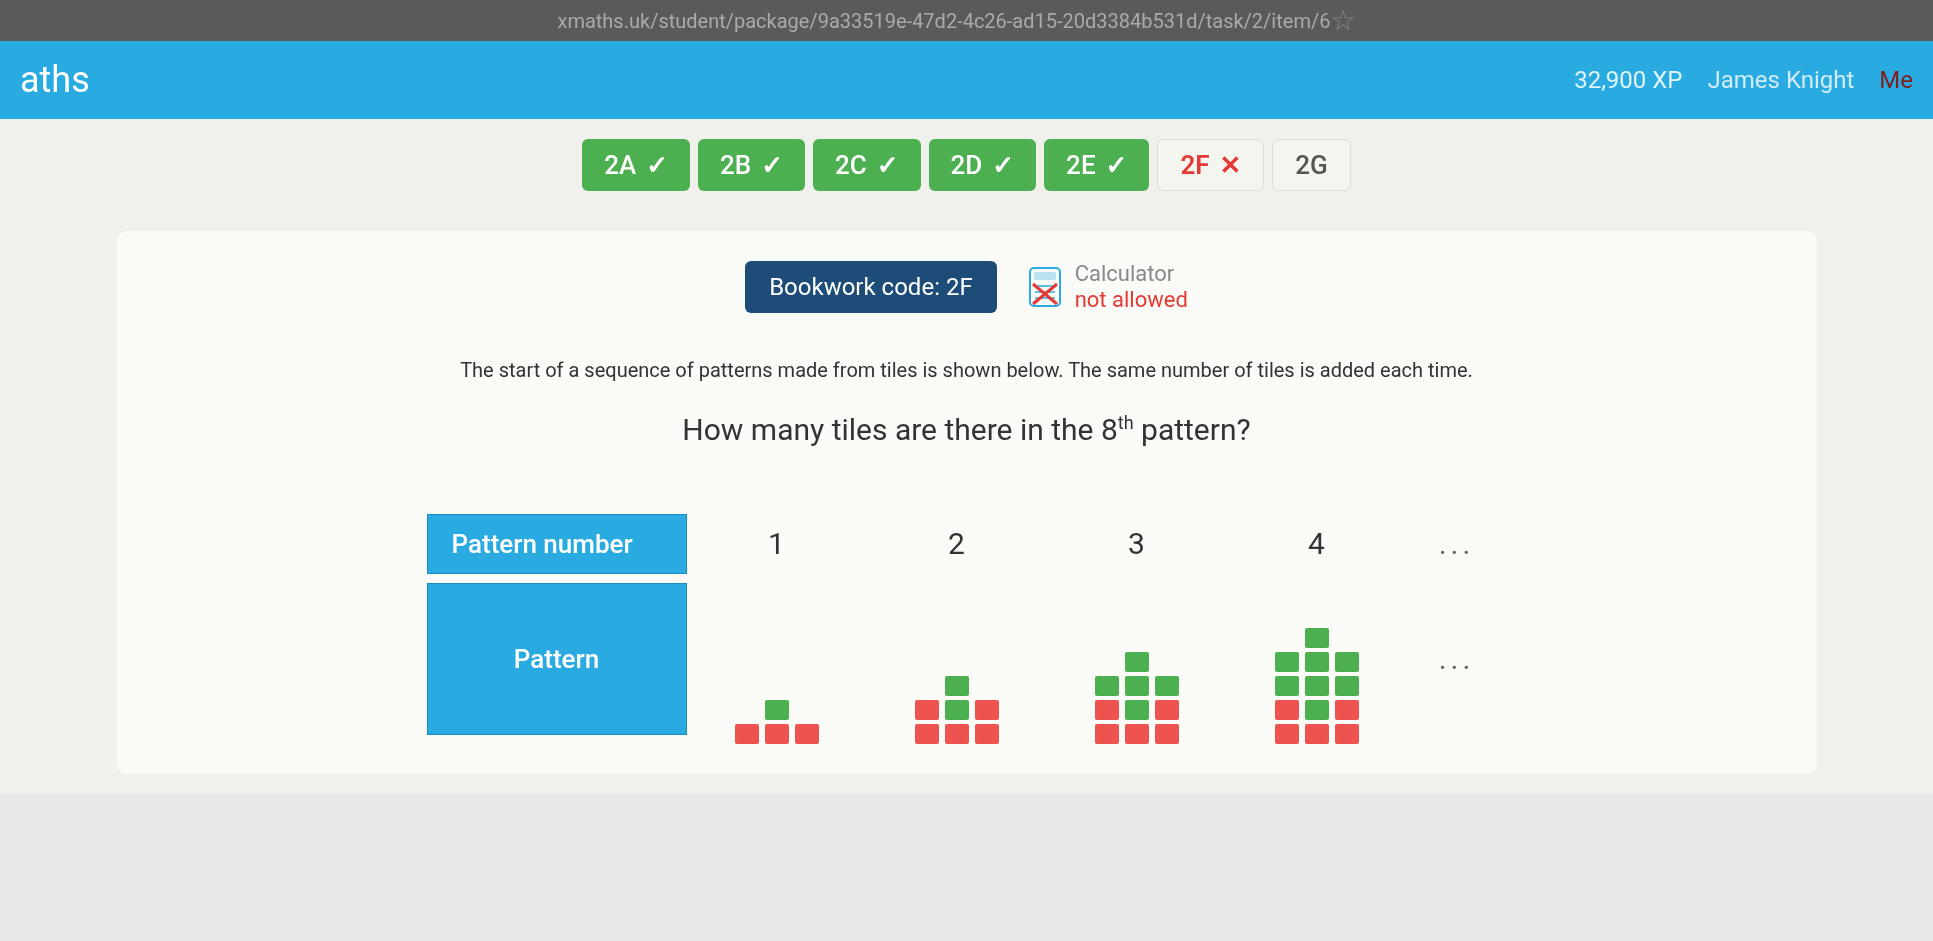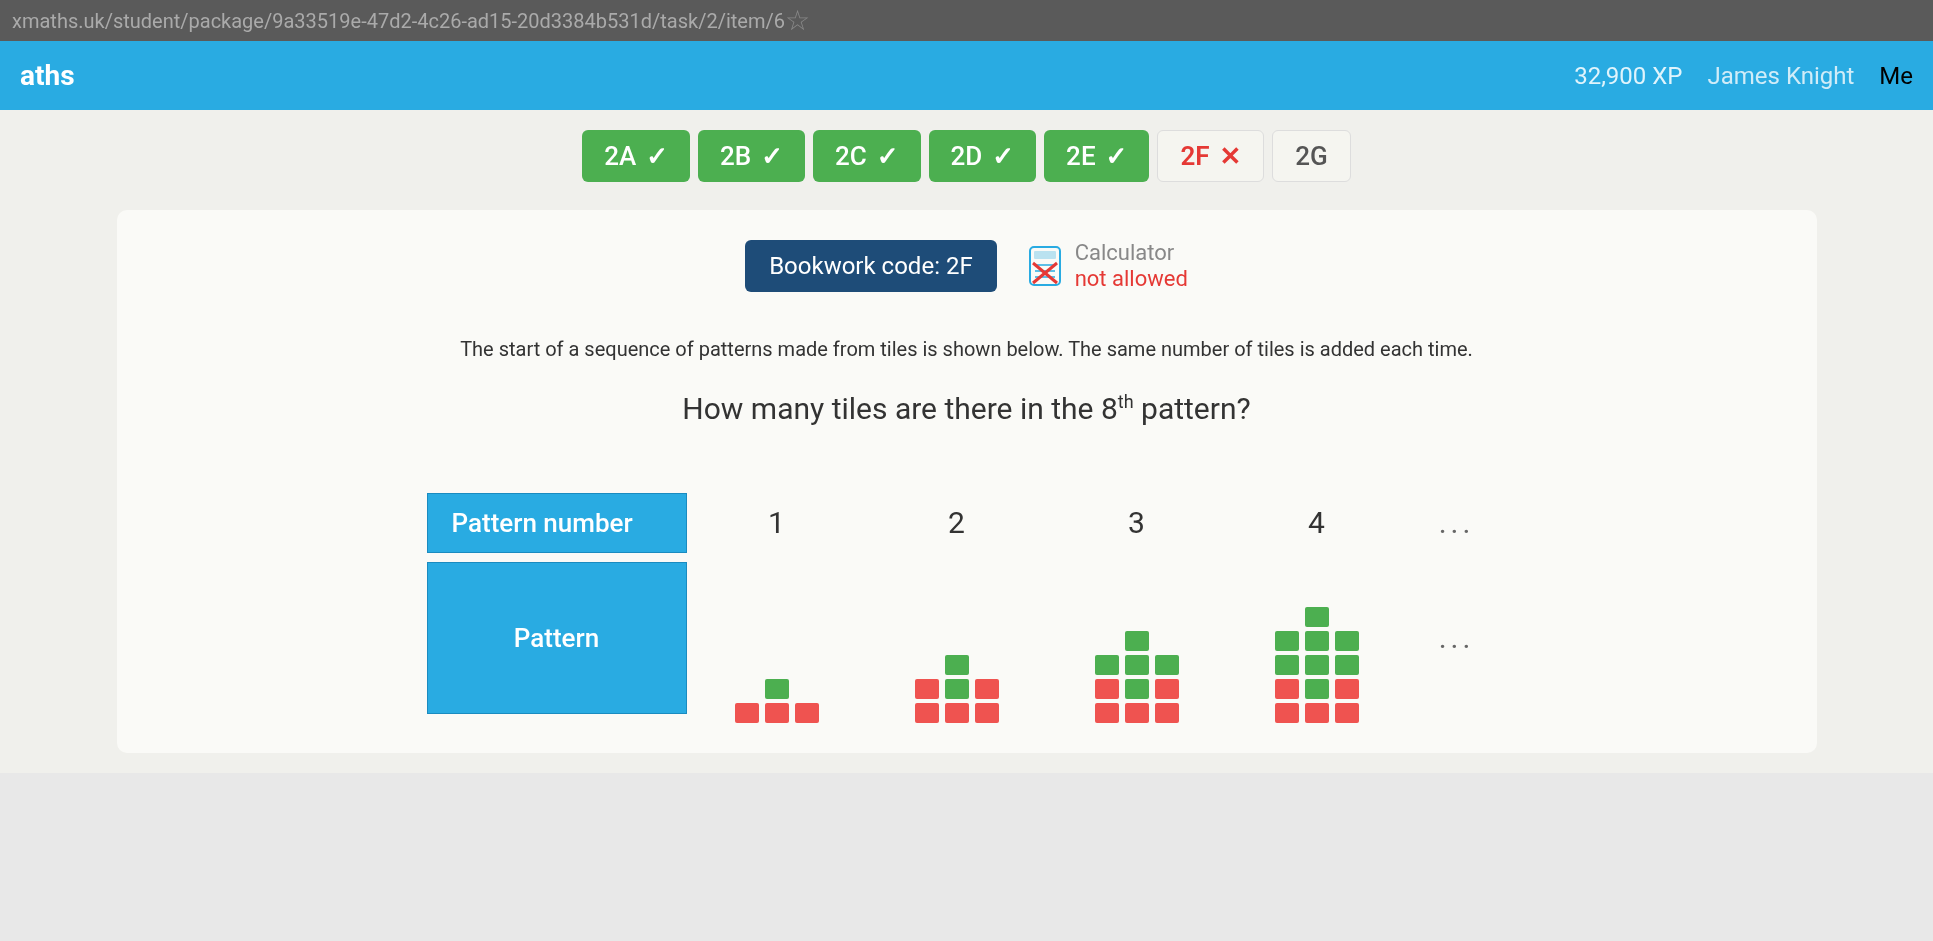--- a/index.html
+++ b/index.html
@@ -10,47 +10,47 @@
       height: 941px;
       overflow: hidden;
     }
     .browser-bar {
       background: #5a5a5a;
       color: #ccc;
       padding: 4px 12px;
       font-size: 20px;
       display: flex;
       align-items: center;
-      justify-content: flex-start;
+      justify-content: center;
     }
     .url-text { color: #aaa; }
     .star-icon { color: #888; font-size: 28px; margin-right: 20px; }
     .header-bar {
       background: #29abe2;
       color: white;
       padding: 18px 20px;
       display: flex;
       align-items: center;
       justify-content: space-between;
       font-size: 28px;
     }
-    .header-left { font-size: 28px; font-weight: 700; }
+    .header-left { font-size: 36px; font-weight: 400; }
     .header-right { display: flex; align-items: center; gap: 25px; font-size: 24px; }
     .xp-text { color: #e0f4fc; }
     .username-text { color: #d0ecf8; }
-    .menu-text { color: #000000; }
+    .menu-text { color: #7f1d1d; }
     .content-wrap {
       background: #f0f0ec;
       padding: 20px 40px;
     }
     .tabs-row {
       display: flex;
       justify-content: center;
       gap: 8px;
-      margin-bottom: 28px;
+      margin-bottom: 40px;
     }
     .tab {
       padding: 10px 22px;
       border-radius: 6px;
       font-size: 26px;
       font-weight: 500;
       display: flex;
       align-items: center;
       gap: 10px;
       cursor: pointer;

